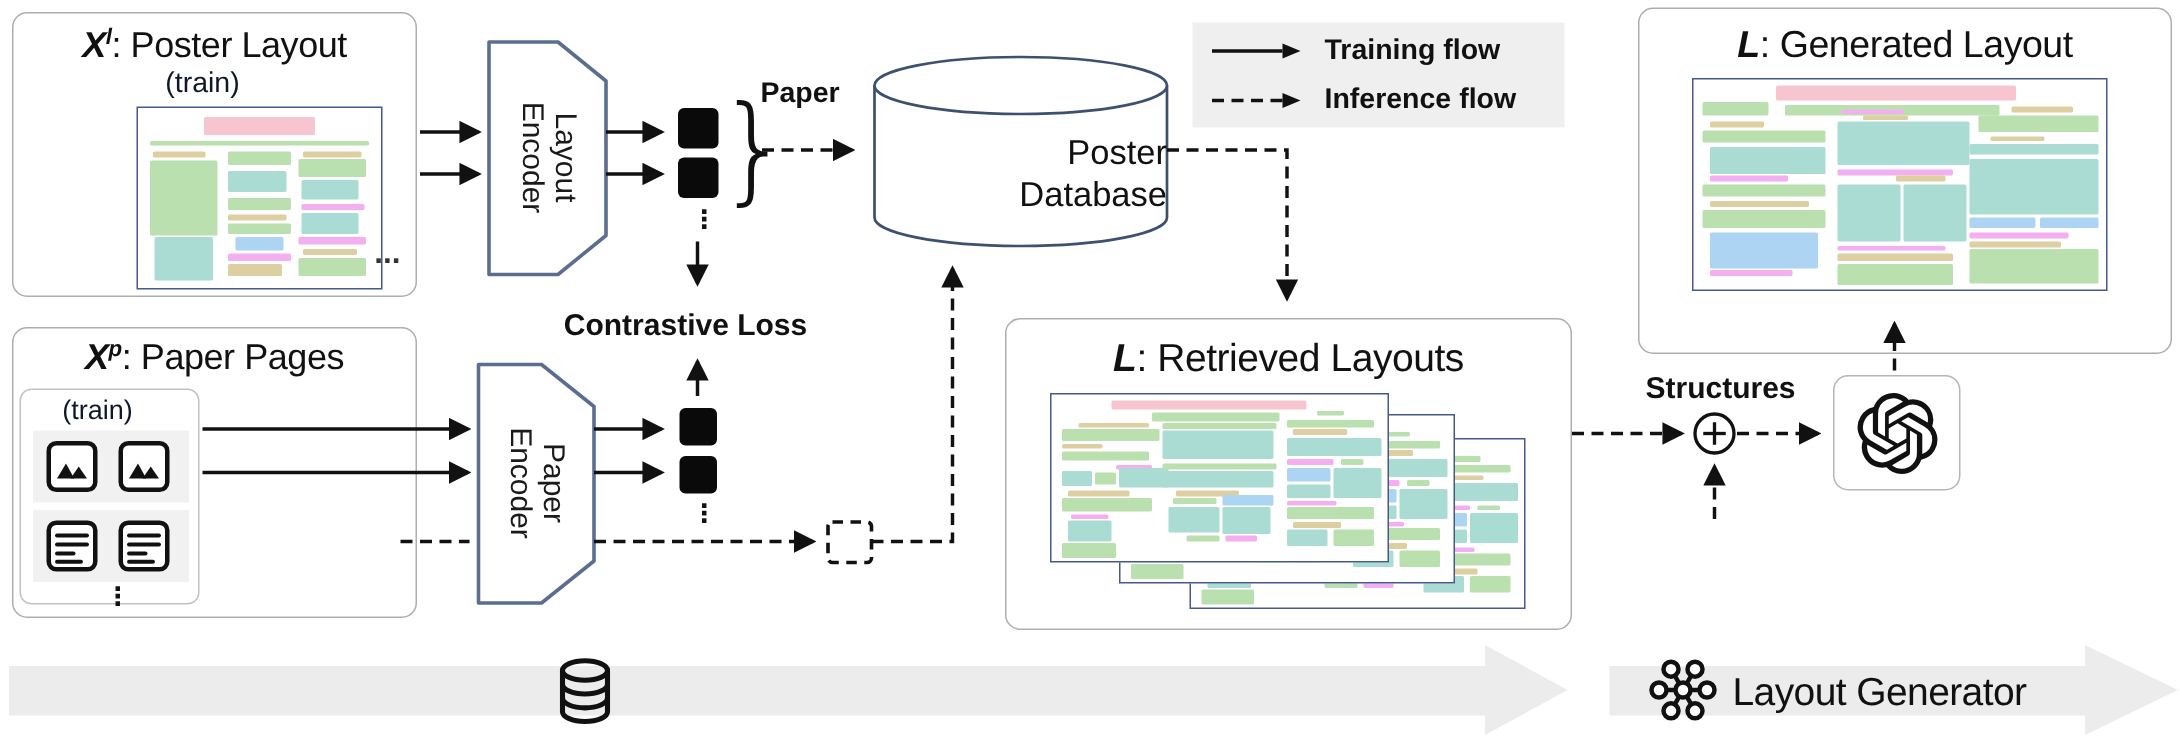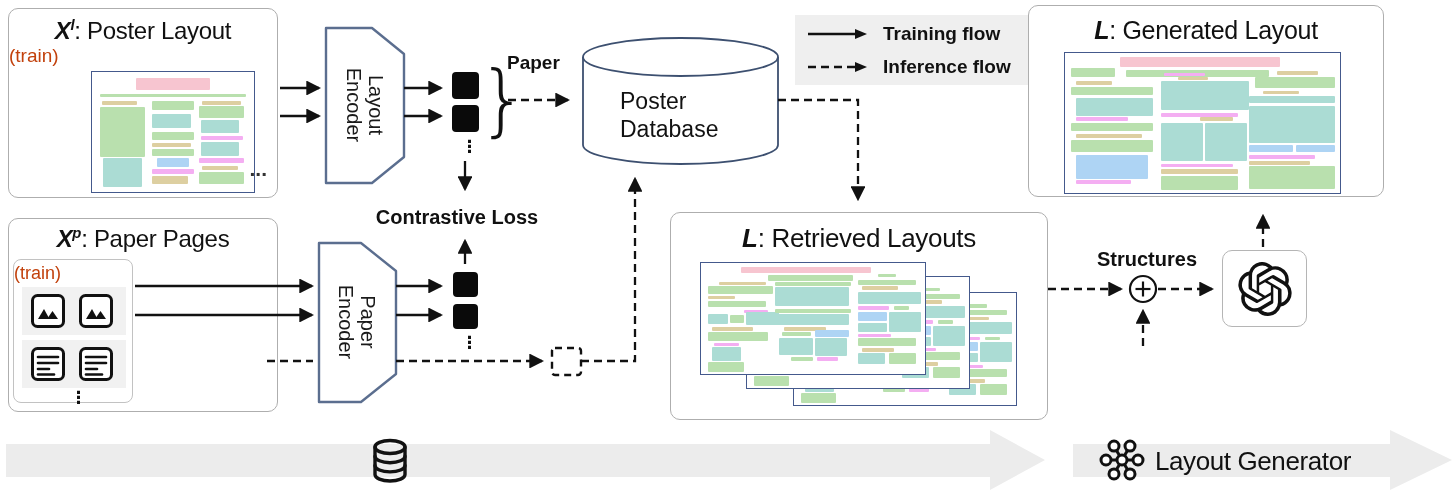--- a/index.html
+++ b/index.html
@@ -5,27 +5,27 @@
   html,body{margin:0;padding:0;background:#fff;}
   #stage{position:relative;width:1453px;height:500px;background:#fff;overflow:hidden;
          font-family:"Liberation Sans","DejaVu Sans",sans-serif;color:#111;}
   .abs{position:absolute;}
   .roundbox{position:absolute;background:#fff;border:1.6px solid #aeaeae;border-radius:10px;box-sizing:border-box;}
   .subbox{position:absolute;background:#fff;border:1.4px solid #c2c2c2;border-radius:8px;box-sizing:border-box;}
   .thumb{position:absolute;background:#fff;border:1.4px solid #44598c;box-sizing:border-box;overflow:hidden;}
   .boxtitle{position:absolute;left:0;right:0;text-align:center;font-size:24px;letter-spacing:-0.3px;white-space:nowrap;}
   .boxtitle .var{font-style:italic;font-weight:700;}
   .boxtitle sup{font-size:62%;font-style:italic;font-weight:700;}
-  .subtitle{position:absolute;left:0;right:16px;font-size:19px;color:#c2410c;}
+  .subtitle{position:absolute;left:0;right:16px;text-align:center;font-size:19px;color:#0f172a;}
   .enc-label{position:absolute;width:140px;text-align:center;font-size:20px;line-height:1.12;color:#1a1a1a;
              transform:translate(-50%,-50%) rotate(90deg);white-space:nowrap;}
   .blacksq{position:absolute;background:#0a0a0a;border-radius:4px;}
   .vdots{position:absolute;font-size:17px;font-weight:700;letter-spacing:0;line-height:1;color:#111;}
   .blabel{position:absolute;font-weight:700;font-size:20px;white-space:nowrap;}
-  .dbtext{position:absolute;text-align:left;font-size:23px;line-height:1.2;color:#111;margin-left:37px;}
+  .dbtext{position:absolute;text-align:right;font-size:23px;line-height:1.2;color:#111;}
   .strip{position:absolute;background:#f1f1f1;}
   .pageicon{position:absolute;}
   .footer-label{position:absolute;font-size:26px;font-weight:500;letter-spacing:-0.4px;color:#111;white-space:nowrap;}
   .legend-row{display:flex;align-items:center;gap:14px;height:33px;}
   .legend-row .txt{font-weight:700;font-size:19px;white-space:nowrap;}
   #legend{position:absolute;left:795px;top:15px;width:248px;height:70px;background:#efefef;
           display:flex;flex-direction:column;justify-content:space-evenly;padding:2px 0 2px 12px;box-sizing:border-box;}
   .hl-fig{background:#a9dcc9;padding:1px 3px;}
   .hl-tab{background:#abd7f7;padding:1px 3px;}
   .ps-line{position:absolute;font-size:21px;white-space:nowrap;color:#111;}
@@ -161,21 +161,21 @@
     </div>
     <div class="legend-row">
       <svg width="62" height="12" viewBox="0 0 62 12">
           <line x1="1" y1="6" x2="48" y2="6" stroke="#111" stroke-width="2.4" stroke-dasharray="8 5"></line>
           <polygon points="48,1 60,6 48,11" fill="#111"></polygon>
         </svg>
       <span class="txt">Inference flow</span>
     </div>
   </div>
 
-  <div class="roundbox" style="left:1028px;top:5px;width:356px;height:192px;padding-left:10px;">
+  <div class="roundbox" style="left:1092px;top:5px;width:356px;height:231px;padding-left:10px;">
     <div class="boxtitle" style="top:10px;font-size:25px;">
       <span class="var">L</span><span>: Generated Layout</span>
     </div>
     <div class="thumb" style="left:35px;top:46px;width:277px;height:142px;">
         <div style="position: absolute; left: 20%; top: 3%; width: 58%; height: 7%; background: rgb(247, 197, 208); border-radius: 1px;"></div>
         <div style="position: absolute; left: 2%; top: 11%; width: 16%; height: 6%; background: rgb(185, 224, 174); border-radius: 1px;"></div>
         <div style="position: absolute; left: 22%; top: 12%; width: 52%; height: 5%; background: rgb(185, 224, 174); border-radius: 1px;"></div>
         <div style="position: absolute; left: 4%; top: 20%; width: 13%; height: 2.5%; background: rgb(221, 207, 161); border-radius: 1px;"></div>
         <div style="position: absolute; left: 2%; top: 24%; width: 30%; height: 6%; background: rgb(185, 224, 174); border-radius: 1px;"></div>
         <div style="position: absolute; left: 4%; top: 32%; width: 28%; height: 13%; background: rgb(171, 220, 212); border-radius: 1px;"></div>

